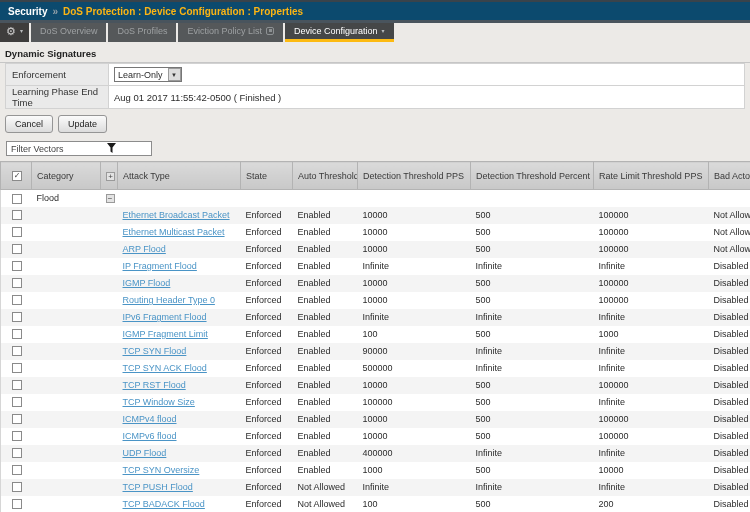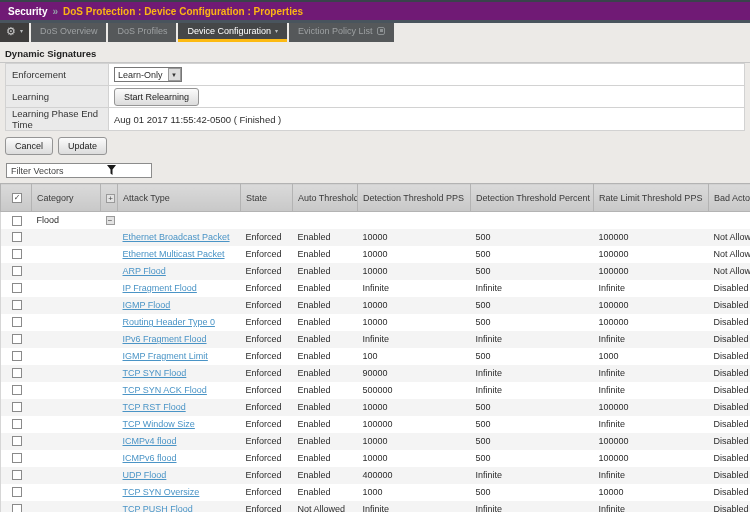--- a/index.html
+++ b/index.html
@@ -6,21 +6,21 @@
   html,body { margin:0; padding:0; }
   body {
     width:750px; height:512px; overflow:hidden;
     background:#eceae7;
     font-family:"Liberation Sans", sans-serif;
     font-size:9px; color:#2c2c2c;
   }
 
   
   .titlebar {
-    height:20px; background:#701a75; border-top:2px solid #39434b;
+    height:20px; background:#0c4a6e; border-top:2px solid #39434b;
     display:flex; align-items:center; gap:5px; padding-left:8px;
     font-size:10px; font-weight:bold; white-space:nowrap;
   }
   .titlebar .sec   { color:#ffffff; }
   .titlebar .sep   { color:#93a0a8; }
   .titlebar .crumb { color:#fcb514; }
 
   
   .tabbar {
     display:flex; align-items:flex-start;
@@ -123,50 +123,44 @@
   <div class="gear-tab">
     <span class="gear-glyph">⚙</span>
     <span class="caret">▾</span>
   </div>
   <div class="tab">
     <span>DoS Overview</span>
   </div>
   <div class="tab">
     <span>DoS Profiles</span>
   </div>
-  <div class="tab selected">
-    <span>Device Configuration</span>
-    <span class="caret">▾</span>
-  </div>
   <div class="tab">
     <span>Eviction Policy List</span>
     <span class="popup-box">
         <span class="popup-dot"></span>
       </span>
+  </div>
+  <div class="tab selected">
+    <span>Device Configuration</span>
+    <span class="caret">▾</span>
   </div>
 </div>
 
 <div class="section-heading">Dynamic Signatures</div>
 <div class="heading-rule"></div>
 
 <table class="form">
   <tbody>
       <tr>
     <td class="lbl">Enforcement</td>
     <td class="val">
       <div class="select">
         <span>Learn-Only</span>
         <span class="arrow-box">▼</span>
       </div>
-    </td>
-  </tr>
-  <tr>
-    <td class="lbl">Learning</td>
-    <td class="val">
-      <button class="btn">Start Relearning</button>
     </td>
   </tr>
   <tr>
     <td class="lbl">Learning Phase End Time</td>
     <td class="val">Aug 01 2017 11:55:42-0500 ( Finished )</td>
   </tr>
 </tbody>
   </table>
 
 <div class="btn-row">

